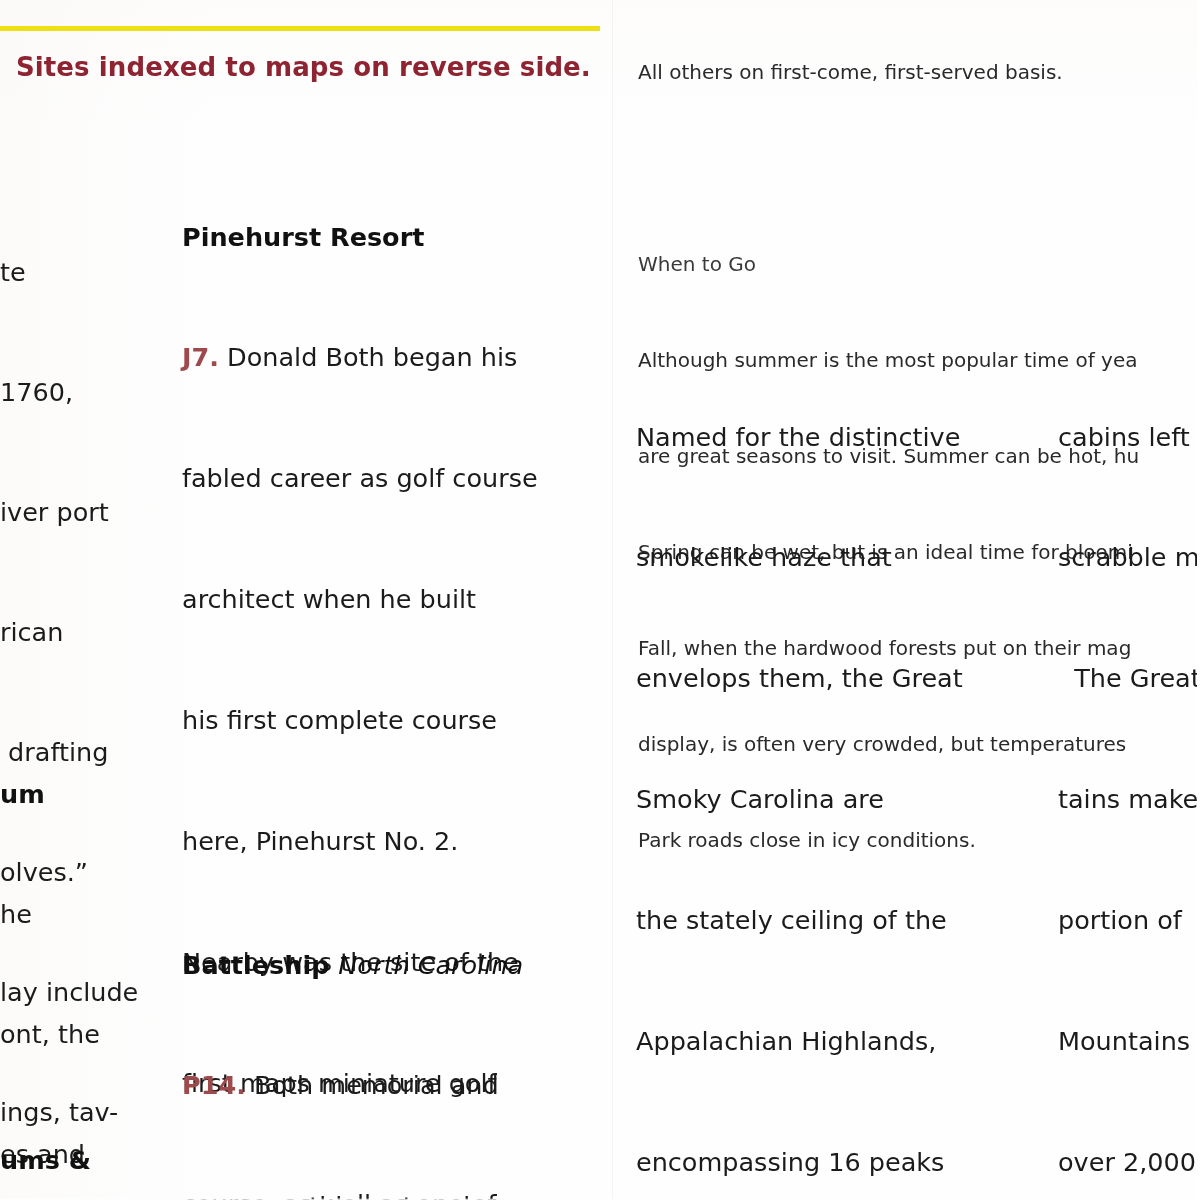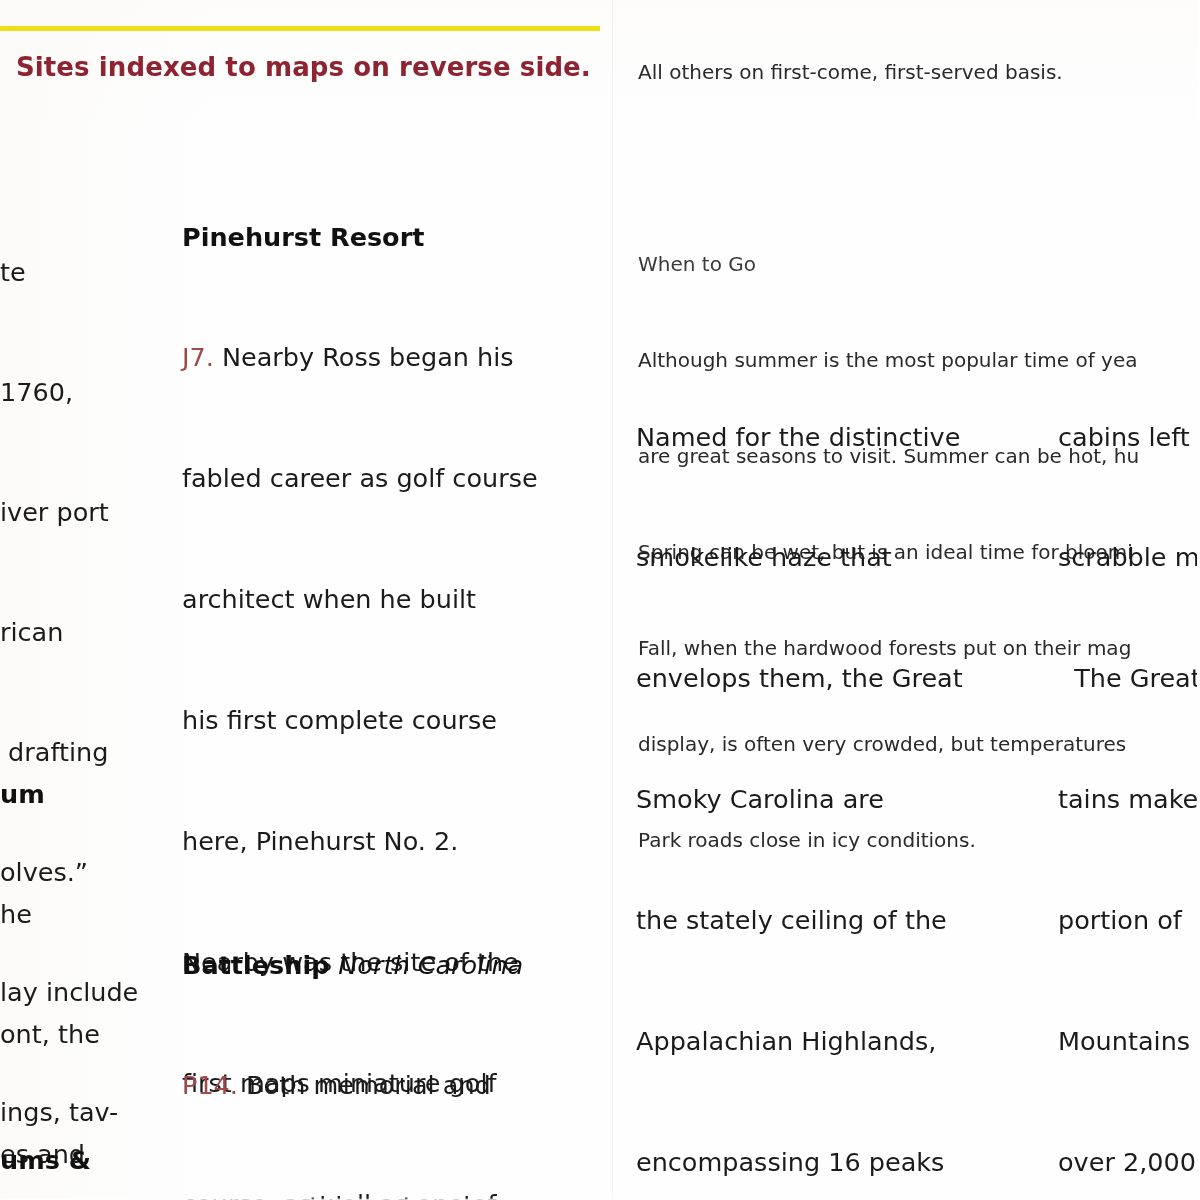--- a/index.html
+++ b/index.html
@@ -111,21 +111,21 @@
   .entry-title {
     font-weight: 700;
     color: #111111;
   }
   .entry-title .italic {
     font-style: italic;
     font-weight: 400;
   }
   .map-ref {
     color: #9d4a4c;
-    font-weight: 400;
+    font-weight: 700;
   }
 
   
   #col-topright {
     left: 638px;
     top: -8px;
     width: 580px;
     font-size: 20px;
     line-height: 32px;
     color: #2a2a2a;
@@ -221,21 +221,21 @@
     <span class="ln entry-title">ums &amp;</span>
   </div>
 
   <div class="col" id="col-left4">
     
     
   </div>
 
   <div class="col" id="col-mid">
     <span class="ln entry-title">Pinehurst Resort</span>
-    <span class="ln"><span class="map-ref">J7.</span><span> Nearby Ross began his</span></span>
+    <span class="ln"><span class="map-ref">J7.</span><span> Donald Both began his</span></span>
     <span class="ln">fabled career as golf course</span>
     <span class="ln">architect when he built</span>
     <span class="ln">his first complete course</span>
     <span class="ln">here, Pinehurst No. 2.</span>
     <span class="ln">Nearby was the site of the</span>
     <span class="ln">first maps miniature golf</span>
     <span class="ln">course, as well as one of</span>
     
     
     

